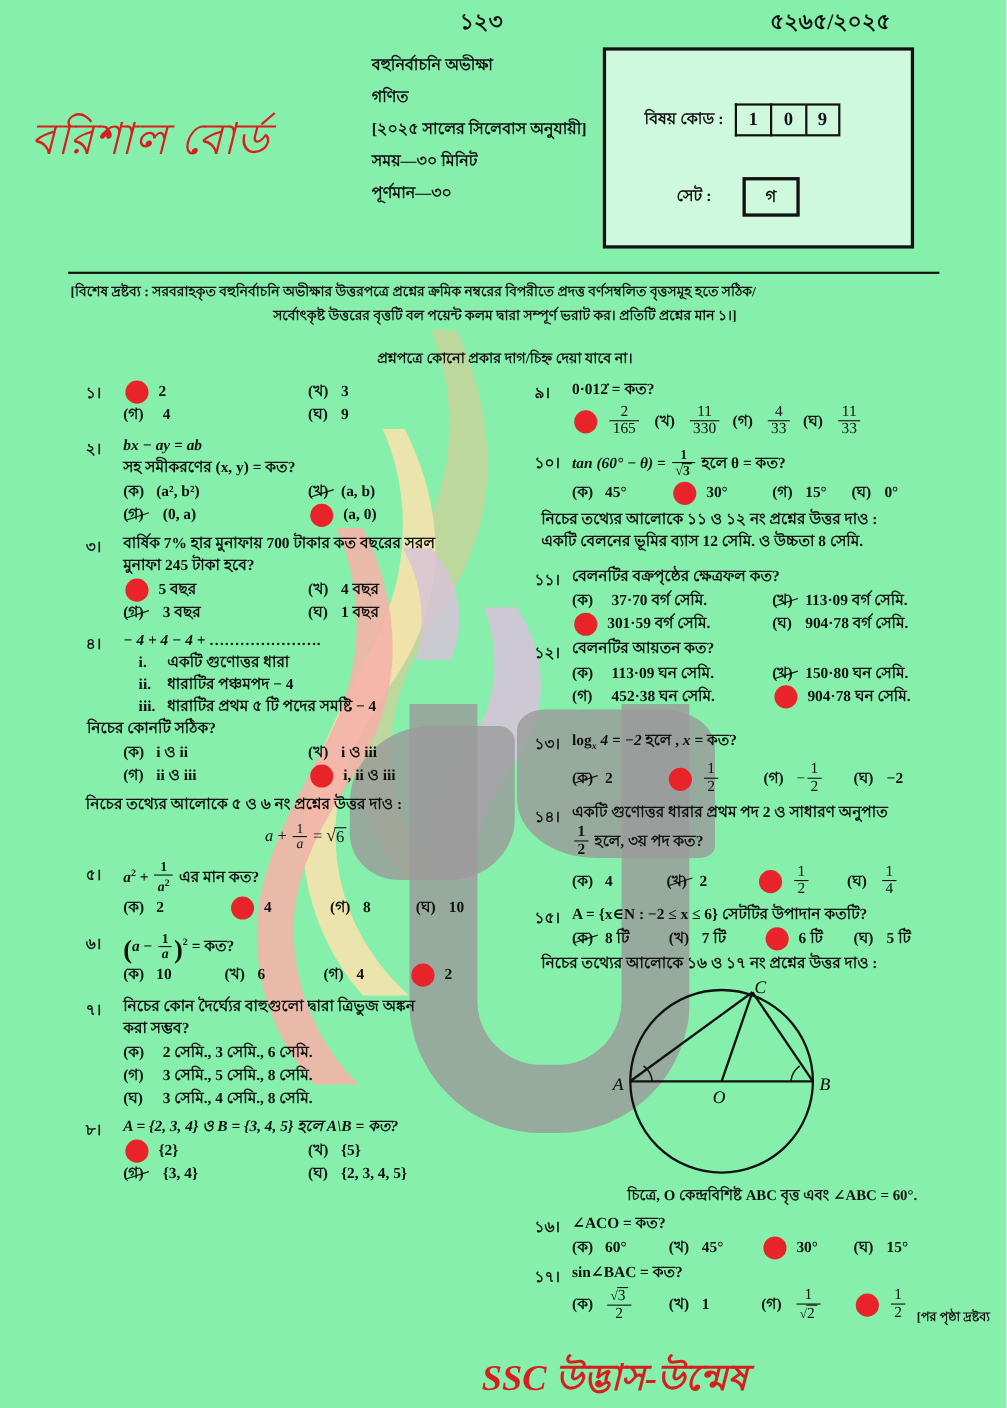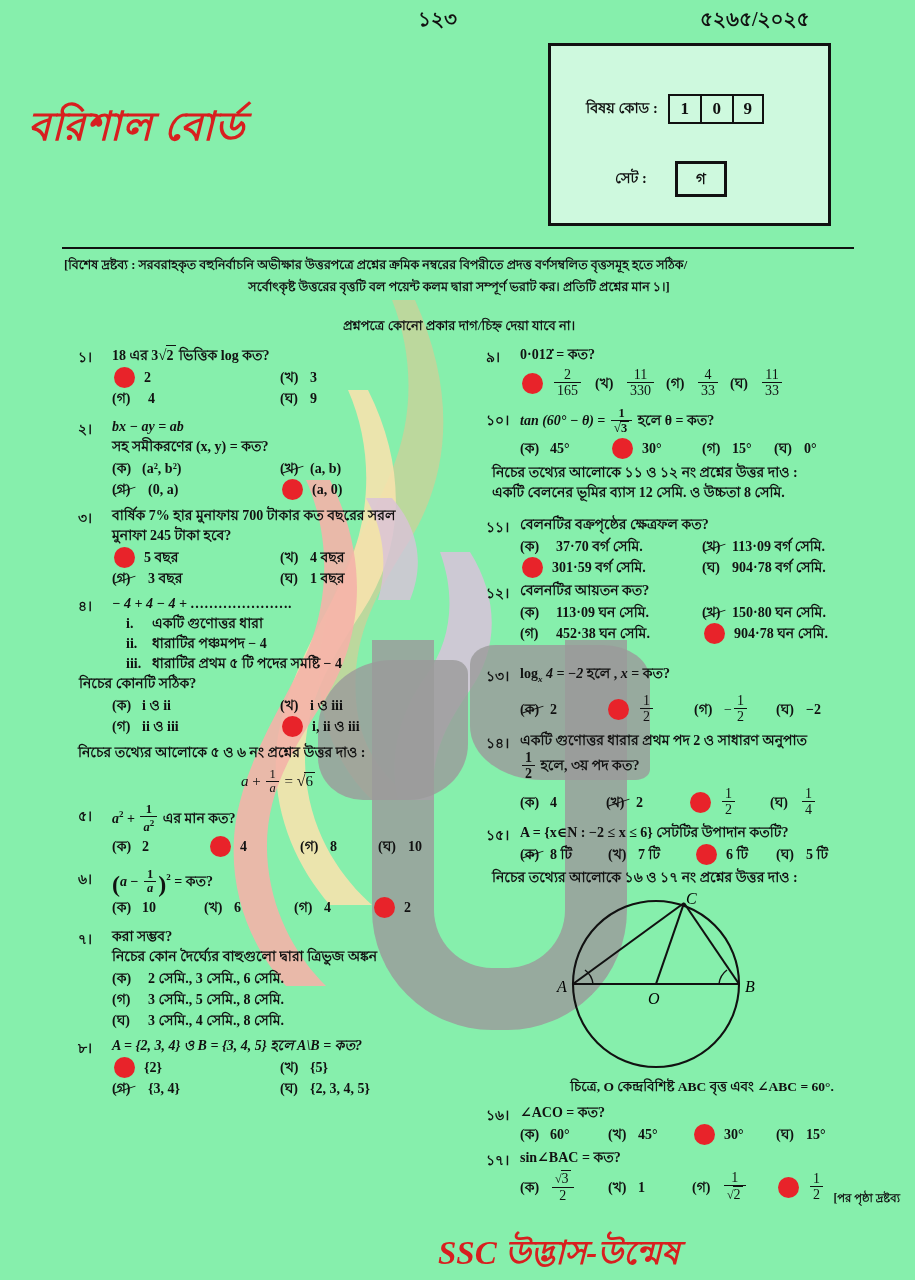--- a/index.html
+++ b/index.html
@@ -54,21 +54,21 @@
   .pg-num {
     position: absolute; left: 418px; top: 4px;
     font-size: 20px; font-weight: 700;
   }
   .pg-code {
     position: absolute; left: 700px; top: 4px;
     font-size: 20px; font-weight: 700;
   }
   .board-name {
     position: absolute; left: 28px; top: 95px;
-    font-size: 40px; font-weight: 700;
+    font-size: 40px; font-weight: 400;
     color: #d81f1f;
     font-style: italic;
     letter-spacing: 1px;
   }
   .hdr-center {
     position: absolute; left: 338px; top: 46px;
     width: 200px;
     font-size: 14.5px;
     line-height: 29px;
     font-weight: 600;
@@ -223,20 +223,27 @@
     </svg>
     <div class="wm-gblob"></div>
     <div class="wm-gblob2"></div>
     <div class="wm-u"></div>
   </div>
 
   <div class="pg-num">১২৩</div>
   <div class="pg-code">৫২৬৫/২০২৫</div>
   <div class="board-name">বরিশাল বোর্ড</div>
 
+  <div class="hdr-center">
+    <div>বহুনির্বাচনি অভীক্ষা</div>
+    <div>গণিত</div>
+    <div>[২০২৫ সালের সিলেবাস অনুযায়ী]</div>
+    <div>সময়—৩০ মিনিট</div>
+    <div>পূর্ণমান—৩০</div>
+  </div>
 
   <div class="code-box">
     <div class="code-row">
       <span>বিষয় কোড :</span>
       <span class="digits">
         <span>1</span>
         <span>0</span>
         <span>9</span>
       </span>
     </div>
@@ -252,24 +259,20 @@
     <div>সর্বোৎকৃষ্ট উত্তরের বৃত্তটি বল পয়েন্ট কলম দ্বারা সম্পূর্ণ ভরাট কর।  প্রতিটি প্রশ্নের মান ১।]</div>
   </div>
   <div class="note-line">প্রশ্নপত্রে কোনো প্রকার দাগ/চিহ্ন দেয়া যাবে না।</div>
 
   <div class="col" id="colL">
 
     <div class="q">
       <div class="qhead">
         <div class="qnum">১।</div>
         <div class="qbody">
-          <div class="qtext">
-            <span>18 এর 3</span><span style="font-size:15px;">√</span><span class="sqrt">2</span>
-            <span>ভিত্তিক log কত?</span>
-          </div>
           <div class="opts">
             <div class="optrow">
               <div class="opt" style="width:168px">
                   <span class="bub"></span>
                   <span class="otext">2</span>
                 </div>
               <div class="opt">
                   <span class="lbl">(খ)</span>
                   <span class="otext">3</span>
                 </div>
@@ -472,22 +475,22 @@
             </div>
           </div>
         </div>
       </div>
     </div>
 
     <div class="q" style="margin-top:9px">
       <div class="qhead">
         <div class="qnum">৭।</div>
         <div class="qbody">
+          <div class="qtext">নিচের কোন দৈর্ঘ্যের বাহুগুলো দ্বারা ত্রিভুজ অঙ্কন</div>
           <div class="qtext">করা সম্ভব?</div>
-          <div class="qtext">নিচের কোন দৈর্ঘ্যের বাহুগুলো দ্বারা ত্রিভুজ অঙ্কন</div>
           <div class="opts">
             <div class="opt">
                 <span class="lbl">(ক)</span>
                 <span class="otext" style="margin-left:6px">2 সেমি., 3 সেমি., 6 সেমি.</span>
               </div>
             <div class="opt">
                 <span class="lbl">(গ)</span>
                 <span class="otext" style="margin-left:6px">3 সেমি., 5 সেমি., 8 সেমি.</span>
               </div>
             <div class="opt">

